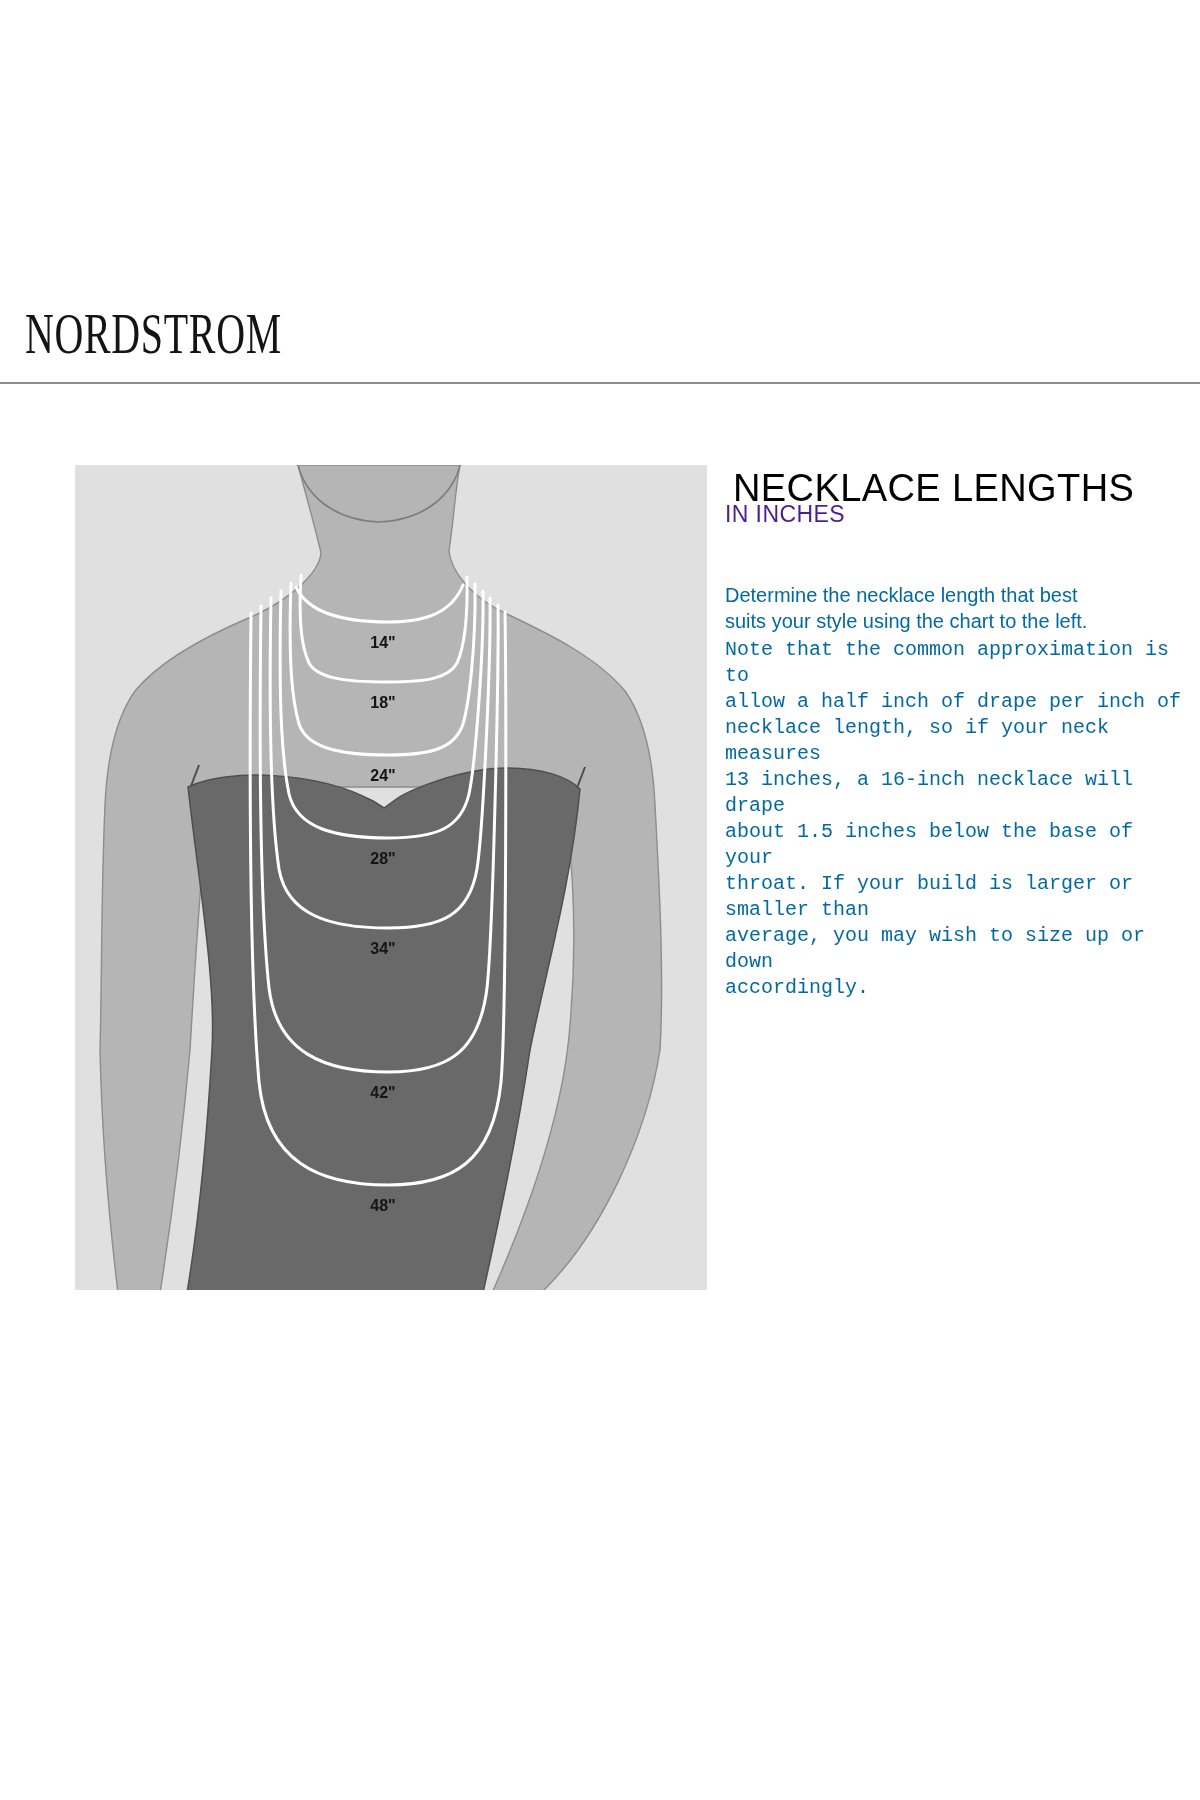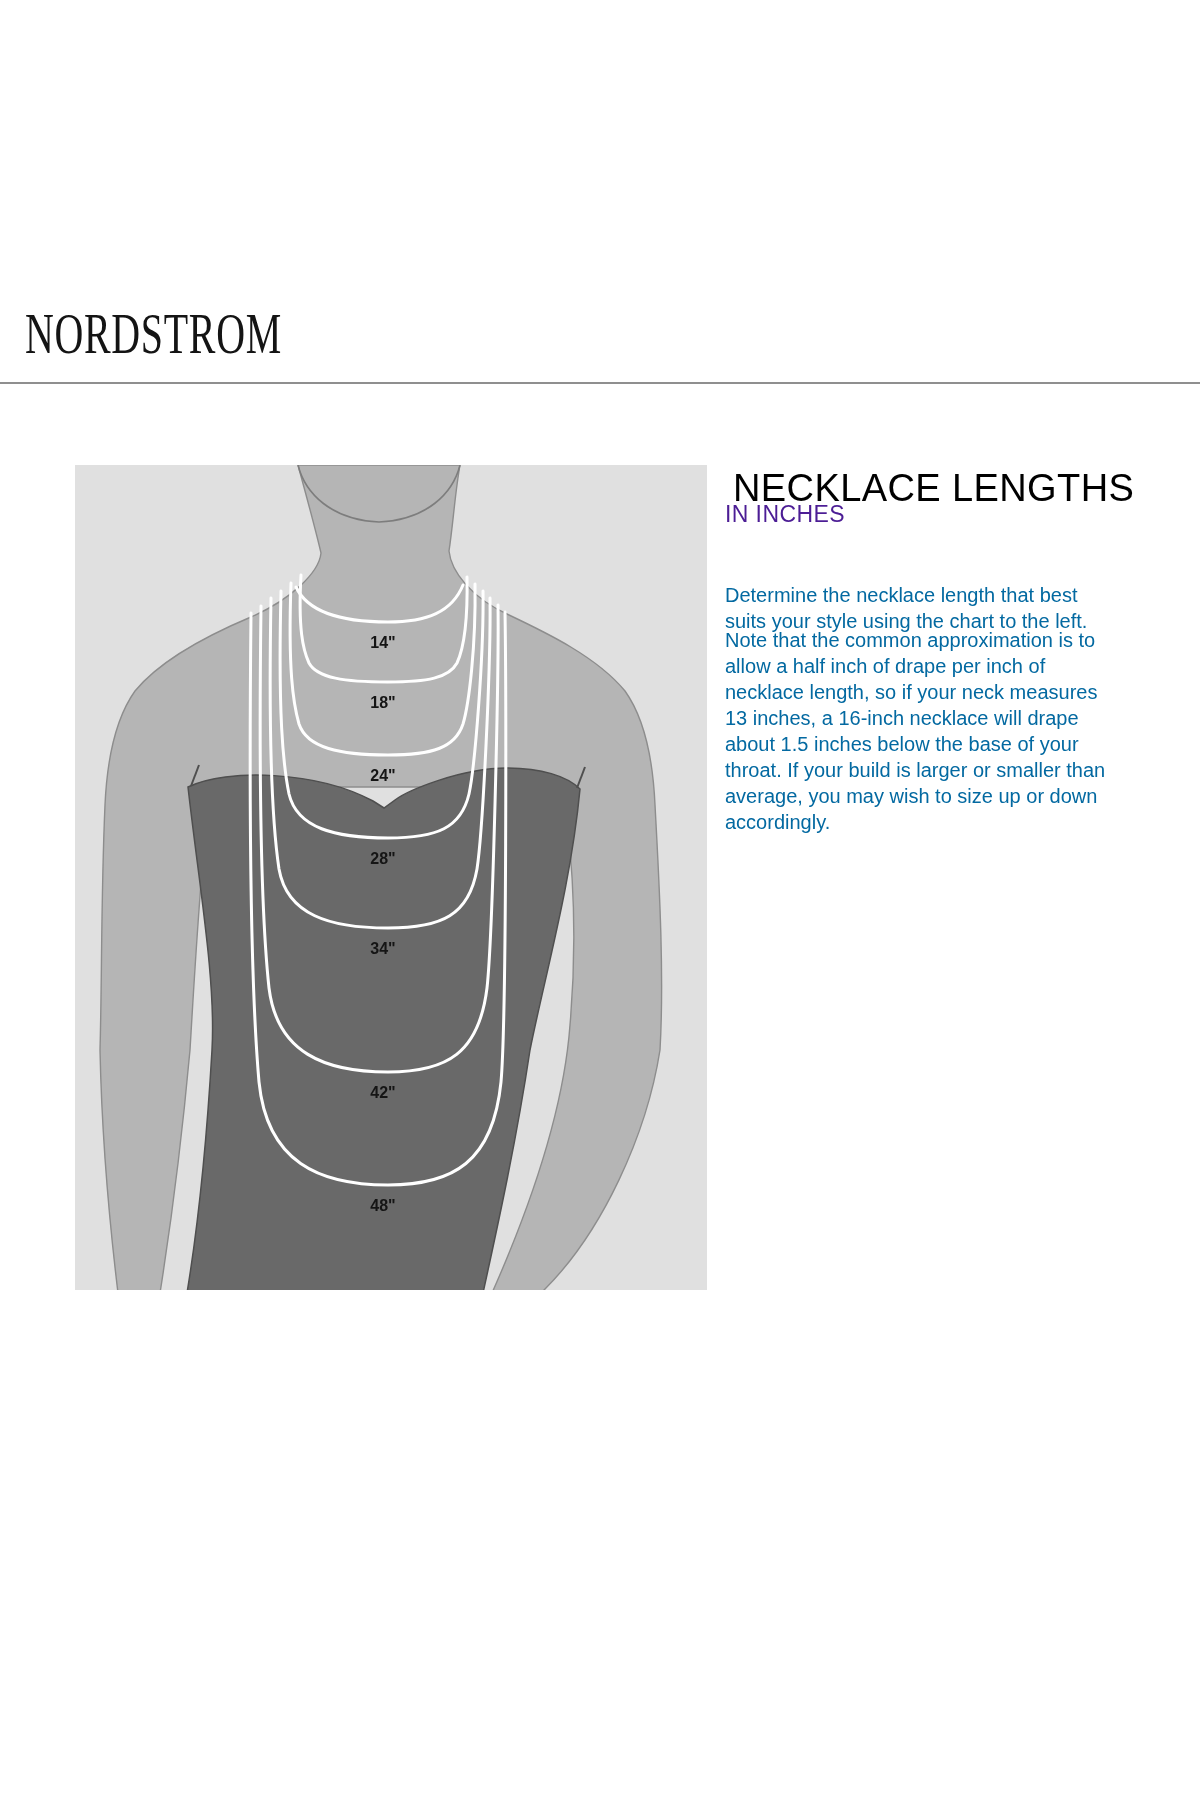--- a/index.html
+++ b/index.html
@@ -14,21 +14,21 @@
     transform:scaleX(.70);transform-origin:0 0;white-space:nowrap;
   }
   .rule{position:absolute;left:0;top:382px;width:1200px;height:2px;background:#8f8f8f;}
   .panel{position:absolute;left:75px;top:465px;width:632px;height:825px;}
   .panel svg{display:block;}
   .info{position:absolute;left:725px;top:461px;width:465px;}
   .info .title{margin:8px;font-size:38px;font-weight:400;line-height:1;letter-spacing:.4px;color:#000;}
   .info .subtitle{position:absolute;left:0;top:42px;font-size:23px;line-height:1;letter-spacing:.4px;color:#4c1d95;}
   .para{position:absolute;left:0;width:465px;font-size:20px;line-height:26px;white-space:pre-line;color:#0369a1;}
   .para.p1{top:101px;}
-  .para.p2{top:146px;}
+  .para.p2{top:156px;font-family:Liberation Mono, monospace;}
   .ncl{fill:none;stroke:#ffffff;stroke-width:3;stroke-linecap:round;}
   .ncl-label{font-family:"Liberation Sans",sans-serif;font-weight:bold;font-size:16px;fill:#151515;text-anchor:middle;}
   .skin{fill:#b5b5b5;stroke:#8d8d8d;stroke-width:1.4;}
   .jaw{fill:none;stroke:#7d7d7d;stroke-width:1.6;}
   .dress{fill:#696969;stroke:#4f4f4f;stroke-width:1.5;}
   .tick{stroke:#4f4f4f;stroke-width:2;fill:none;}
 </style>
 </head>
 <body>
 

